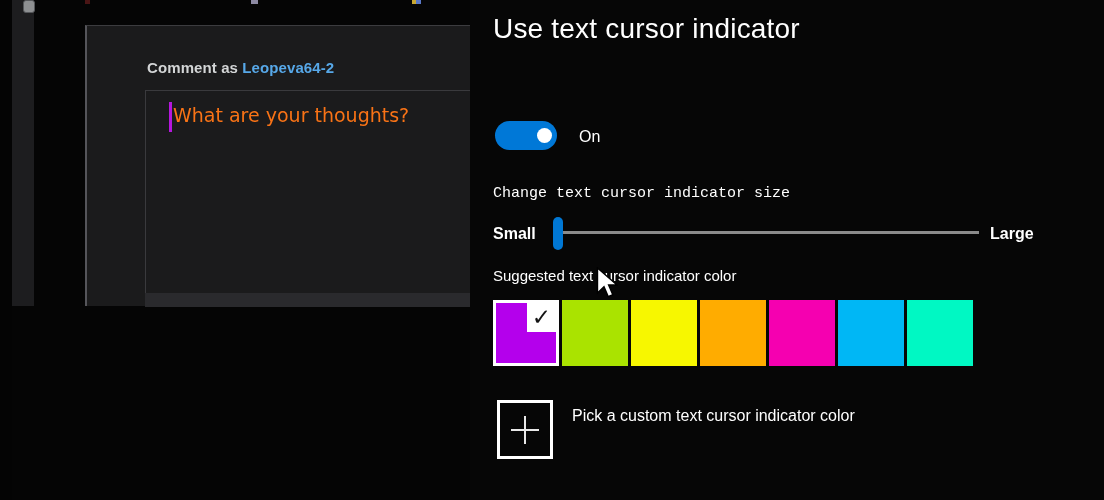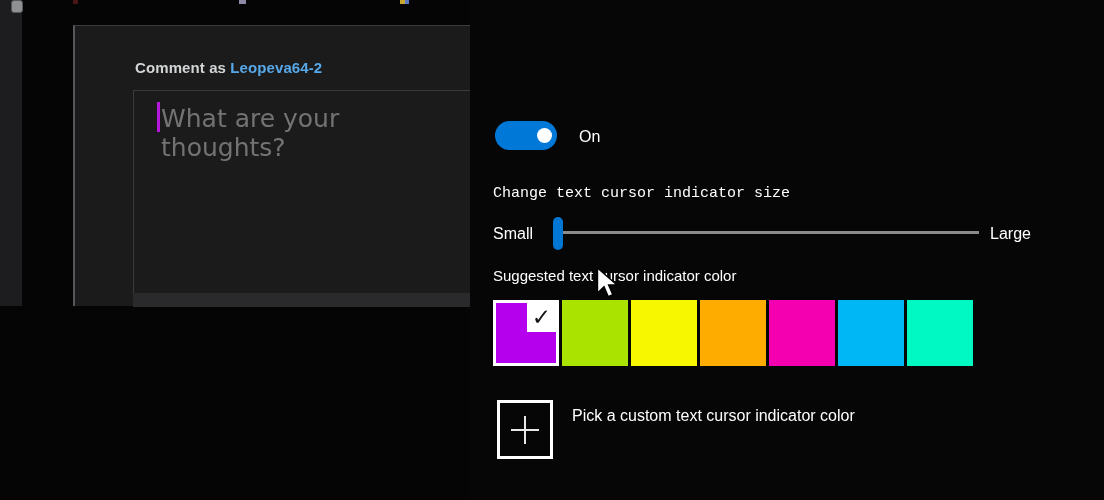--- a/index.html
+++ b/index.html
@@ -3,52 +3,52 @@
 <meta charset="utf-8">
 <style>
   html,body{margin:0;padding:0;}
   body{
     width:1104px;height:500px;position:relative;overflow:hidden;
     background:#040404;
     font-family:"Liberation Sans","DejaVu Sans",sans-serif;
     -webkit-font-smoothing:antialiased;
   }
   
-  .left-region{position:absolute;left:0;top:0;width:470px;height:500px;background:#050505;}
+  .left-region{position:absolute;left:12px;top:0;width:470px;height:500px;background:#050505;}
   .left-rail{position:absolute;left:0;top:0;width:22px;height:306px;background:#1d1d1f;}
   .rail-icon{position:absolute;left:11px;top:0;width:12px;height:13px;background:#8e9092;border-radius:3px;border:1px solid #55575a;box-sizing:border-box;}
   .favicon{position:absolute;top:0;height:4px;}
   .f1{left:73px;width:5px;background:#4a1515;}
   .f2{left:239px;width:7px;background:#8d8aa3;}
   .f3{left:400px;width:9px;background:linear-gradient(90deg,#c9a832 50%,#5a78c8 50%);}
   .comment-panel{
     position:absolute;left:73px;top:25px;width:397px;height:281px;
     background:#1b1b1c;border-left:2px solid #55555a;border-top:1px solid #3c3c3f;box-sizing:border-box;
   }
   .comment-as{position:absolute;left:60px;top:33px;font-size:15px;color:#d3d5d6;font-weight:bold;letter-spacing:.1px;}
   .comment-as a{color:#57a8e8;text-decoration:none;font-weight:bold;cursor:pointer;}
   .comment-textarea{
     position:absolute;left:58px;top:64px;right:0;height:203px;
     border-top:1px solid #3a3a3d;border-left:1px solid #3a3a3d;box-sizing:border-box;
   }
   .text-caret{position:absolute;left:23px;top:11px;width:3px;height:30px;background:linear-gradient(#c32ae2,#a90fd8);}
-  .ta-placeholder{position:absolute;left:27px;top:13px;font-size:25px;color:#737373;font-family:"DejaVu Sans","Liberation Sans",sans-serif;}
+  .ta-placeholder{position:absolute;left:27px;top:13px;font-size:19px;color:#f97316;font-family:"DejaVu Sans","Liberation Sans",sans-serif;}
   .editor-toolbar{position:absolute;left:58px;top:267px;right:0;height:14px;background:#2a2a2d;}
   
   .settings-panel{position:absolute;left:470px;top:0;width:634px;height:500px;background:#060606;}
   .settings-panel .abs{position:absolute;color:#ffffff;}
   .title{left:23px;top:13px;font-size:28px;font-weight:300;letter-spacing:.2px;color:#f5f5f5;}
   .lbl{font-size:15px;line-height:20px;color:#fcfcfc;}
   .turn-on-label{left:23px;top:86px;}
   .toggle{left:25px;top:121px;width:62px;height:29px;border-radius:15px;background:#0078D7;cursor:pointer;}
   .toggle .knob{position:absolute;top:7px;right:5px;width:15px;height:15px;border-radius:50%;background:#ffffff;}
   .toggle-state{left:109px;top:127px;font-size:16px;text-align:center;}
   .size-label{left:23px;top:184px;font-family:Liberation Mono, monospace;}
-  .slider-min{left:23px;top:224px;font-size:16px;}
-  .slider-max{left:520px;top:224px;font-size:16px;}
+  .slider-min{left:23px;top:224px;font-size:16px;font-weight:bold;}
+  .slider-max{left:520px;top:224px;font-size:16px;font-weight:bold;}
   .slider-track{left:93px;top:231px;width:416px;height:3px;background:#8a8a8a;cursor:pointer;}
   .slider-thumb{left:83px;top:217px;width:10px;height:33px;border-radius:5px;background:#0077d4;cursor:pointer;}
   .suggested-label{left:23px;top:266px;}
   .swatch-row{left:23px;top:300px;display:flex;gap:3px;}
   .swatch{width:66px;height:66px;box-sizing:border-box;cursor:pointer;position:relative;}
   .swatch.selected{border:3px solid #ffffff;}
   .swatch .corner{
     position:absolute;top:0;right:0;width:29px;height:29px;background:#ffffff;
     display:flex;align-items:center;justify-content:center;
     color:#141414;font-size:23px;line-height:1;font-family:"DejaVu Sans",sans-serif;
@@ -78,20 +78,21 @@
     </div>
     <div class="comment-textarea">
       <div class="text-caret" style="background: rgb(181, 23, 221);"></div>
       <div class="ta-placeholder">What are your thoughts?</div>
     </div>
     <div class="editor-toolbar"></div>
   </div>
 </div>
 
 <div class="settings-panel">
+  <div class="abs title">Use text cursor indicator</div>
 
   <div class="abs toggle" style="background: rgb(0, 120, 215);">
     <div class="knob"></div>
   </div>
   <div class="abs lbl toggle-state">On</div>
 
   <div class="abs lbl size-label">Change text cursor indicator size</div>
   <div class="abs lbl slider-min">Small</div>
   <div class="abs slider-track" style="background: rgb(138, 138, 138);"></div>
   <div class="abs slider-thumb"></div>

